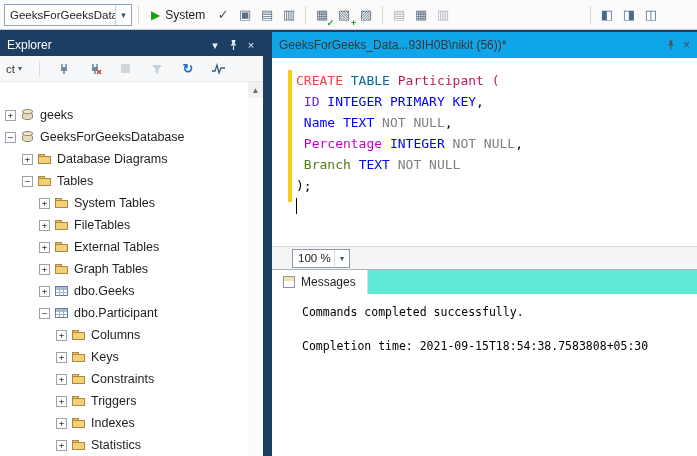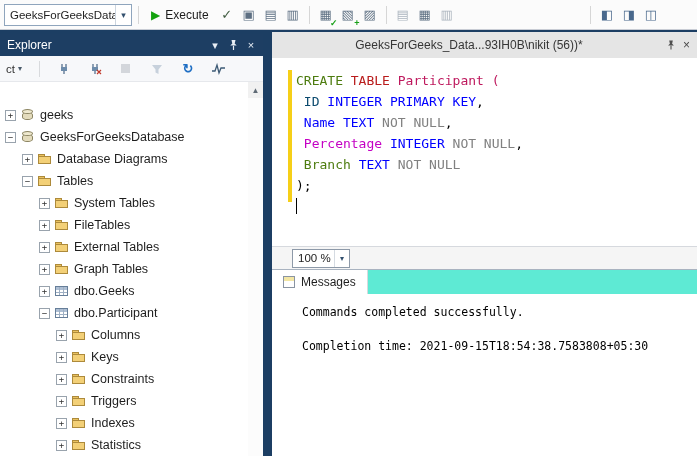--- a/index.html
+++ b/index.html
@@ -68,22 +68,22 @@
       linear-gradient(to right,transparent 3px,#9fb0c4 3px 4px,transparent 4px 7px,#9fb0c4 7px 8px,transparent 8px),
       linear-gradient(transparent 5px,#9fb0c4 5px 6px,transparent 6px),
       linear-gradient(#aebfd4 0 3px,#fff 3px);}
   .tree-scroll{position:absolute;right:0;top:0;width:15px;bottom:0;background:#fcfcfc;}
   .tree-scroll .up{height:16px;background:#f1f1f1;display:flex;align-items:center;
     justify-content:center;font-size:8px;color:#5f6a75;}
 
   
   .right-pane{position:absolute;left:272px;top:32px;right:0;bottom:0;}
   .tab-row{height:26px;display:flex;}
-  .doc-tab{width:428px;background:#e5e5e5;display:flex;align-items:center;
-    padding:0 7px;gap:7px;box-sizing:border-box;text-align:center;}
+  .doc-tab{width:428px;background:#0ea5e9;display:flex;align-items:center;
+    padding:0 7px;gap:7px;box-sizing:border-box;}
   .doc-tab .ttl{flex:1;font-size:12px;color:#363636;white-space:nowrap;overflow:hidden;}
   .doc-tab .cls{color:#4a4a4a;font-size:12px;line-height:1;}
   .editor{position:absolute;left:0;top:26px;right:0;height:188px;background:#fff;}
   .chg-bar{position:absolute;left:16px;top:12px;width:4px;height:132px;background:#f6cf18;}
   .code{position:absolute;left:24px;top:12px;font:13px/21px "DejaVu Sans Mono",monospace;}
   .cline{white-space:pre;height:21px;}
   .caret{position:absolute;left:24px;top:140px;width:1px;height:16px;background:#000;}
 
   .zoom-row{position:absolute;left:0;top:214px;right:0;height:24px;background:#f5f5f5;
     border-top:1px solid #d6d9de;border-bottom:1px solid #a9b3c0;display:flex;
@@ -111,21 +111,21 @@
 <body>
 
 <div class="toolbar">
   <div class="combo">
     <span class="cv">GeeksForGeeksDatabase</span>
     <span class="cc">▾</span>
   </div>
   <span class="tsep"></span>
   <div class="exec">
     <span class="play">▶</span>
-    <span class="xlabel">Execute</span>
+    <span class="xlabel">System</span>
   </div>
   <span class="check">✓</span>
   <span class="tbi">
       <span>▣</span>
     </span>
   <span class="tbi">
       <span>▤</span>
     </span>
   <span class="tbi">
       <span>▥</span>
@@ -318,22 +318,22 @@
           <path d="M3.5 1h4l-.8 3.6 2 1.9H2.3l2-1.9Z" fill="#4f4f4f"></path>
           <line x1="5.5" y1="6.8" x2="5.5" y2="11" stroke="#4f4f4f" stroke-width="1.2"></line>
         </svg>
       <span class="cls"><span>×</span></span>
     </div>
   </div>
 
   <div class="editor">
     <div class="chg-bar"></div>
     <div class="code">
-        <div class="cline"><span style="color: #4d7c0f;">CREATE</span><span style="color: rgb(0, 0, 0);"> </span><span style="color: #b91c1c;">TABLE</span><span style="color: #be185d;"> Participant (</span></div>
-        <div class="cline"><span style="color: #0c4a6e;"> ID </span><span style="color: rgb(0, 0, 255);">INTEGER</span><span style="color: rgb(0, 0, 0);"> </span><span style="color: rgb(0, 0, 255);">PRIMARY</span><span style="color: rgb(0, 0, 0);"> </span><span style="color: rgb(0, 0, 255);">KEY</span><span style="color: rgb(0, 0, 0);">,</span></div>
+        <div class="cline"><span style="color: #ef4444;">CREATE</span><span style="color: rgb(0, 0, 0);"> </span><span style="color: #0369a1;">TABLE</span><span style="color: #be185d;"> Participant (</span></div>
+        <div class="cline"><span style="color: #6d28d9;"> ID </span><span style="color: rgb(0, 0, 255);">INTEGER</span><span style="color: rgb(0, 0, 0);"> </span><span style="color: rgb(0, 0, 255);">PRIMARY</span><span style="color: rgb(0, 0, 0);"> </span><span style="color: rgb(0, 0, 255);">KEY</span><span style="color: rgb(0, 0, 0);">,</span></div>
         <div class="cline"><span style="color: rgb(0, 0, 0);"> </span><span style="color: rgb(0, 0, 255);">Name</span><span style="color: rgb(0, 0, 0);"> </span><span style="color: rgb(0, 0, 255);">TEXT</span><span style="color: rgb(0, 0, 0);"> </span><span style="color: rgb(128, 128, 128);">NOT NULL</span><span style="color: rgb(0, 0, 0);">,</span></div>
         <div class="cline"><span style="color: rgb(0, 0, 0);"> </span><span style="color: rgb(196, 0, 196);">Percentage</span><span style="color: rgb(0, 0, 0);"> </span><span style="color: rgb(0, 0, 255);">INTEGER</span><span style="color: rgb(0, 0, 0);"> </span><span style="color: rgb(128, 128, 128);">NOT NULL</span><span style="color: rgb(0, 0, 0);">,</span></div>
         <div class="cline"><span style="color: #4d7c0f;"> Branch </span><span style="color: rgb(0, 0, 255);">TEXT</span><span style="color: rgb(0, 0, 0);"> </span><span style="color: rgb(128, 128, 128);">NOT NULL</span></div>
         <div class="cline"><span style="color: rgb(0, 0, 0);">);</span></div>
       </div>
     <div class="caret"></div>
   </div>
 
   <div class="zoom-row">
     <div class="zoom-combo">

